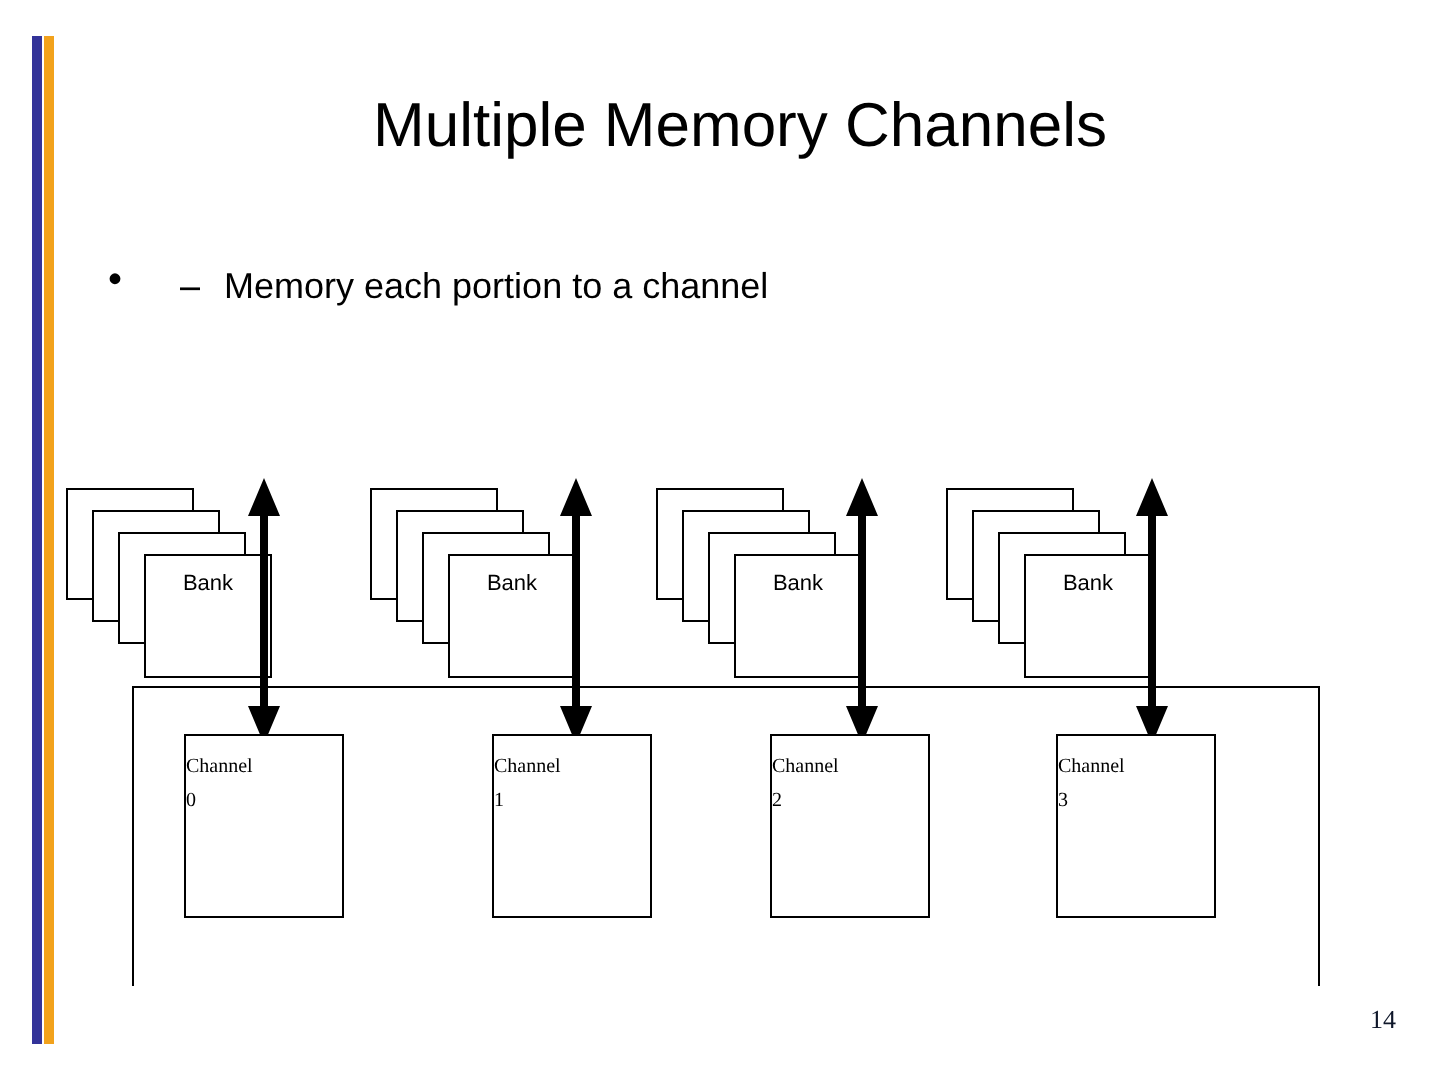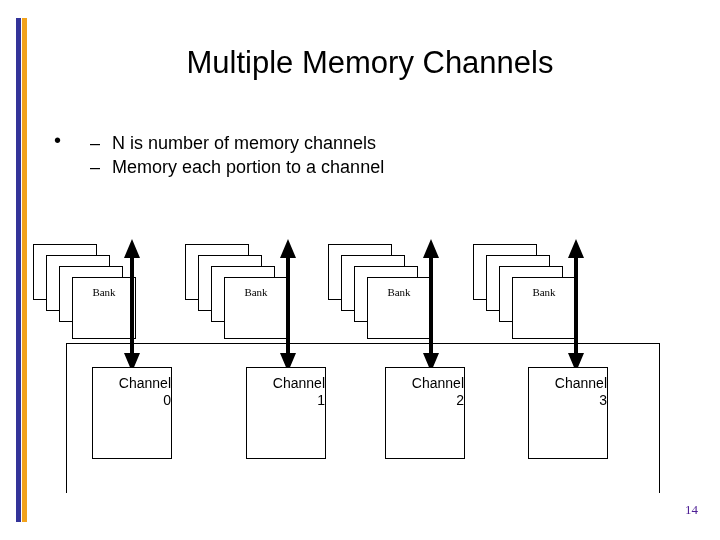--- a/index.html
+++ b/index.html
@@ -131,21 +131,21 @@
   .bank-card.c0 { left: 0px;  top: 0px;  }
   .bank-card.c1 { left: 13px; top: 11px; }
   .bank-card.c2 { left: 26px; top: 22px; }
   .bank-card.c3 { left: 39px; top: 33px; width: 64px; height: 62px; }
   .bank-label {
     position: absolute;
     left: 0;
     right: 0;
     top: 8px;
     text-align: center;
-    font-family: Liberation Serif, serif;
+    font-family: Liberation Sans, sans-serif;
     font-size: 11px;
     color: #000000;
   }
 
   
   .bus-arrow {
     position: absolute;
     width: 20px;
     height: 133px;
   }
@@ -154,57 +154,56 @@
   
   .channel-box {
     position: absolute;
     width: 80px;
     height: 92px;
     background: #ffffff;
     border: 1.4px solid #000000;
     box-sizing: border-box;
   }
   .channel-text {
-    font-family: Liberation Sans, sans-serif;
-    font-size: 14px;
+    font-family: Liberation Serif, serif;
+    font-size: 10px;
     line-height: 17px;
-    text-align: right;
+    text-align: left;
     color: #000000;
     margin-top: 7px;
   }
   .channel-text .num { display: block; }
 
   
   #page-number {
     position: absolute;
     right: 22px;
     bottom: 22px;
     font-family: "Liberation Serif", serif;
     font-size: 13px;
-    color: #4c1d95;
+    color: #0f172a;
   }
 </style>
 </head>
 <body>
 
 <div id="slide">
 
   <div class="stripe stripe-blue"></div>
   <div class="stripe stripe-orange"></div>
 
   <div id="title">Multiple Memory Channels</div>
 
   <div id="bullet-list">
     <div class="bullet-l1">
       <span class="marker">•</span>
     </div>
     <div class="sub-list">
       <div class="bullet-l2">
         <span class="marker">–</span>
-        <span>N is number of memory channels</span>
       </div>
       <div class="bullet-l2">
         <span class="marker">–</span>
         <span>Memory each portion to a channel</span>
       </div>
     </div>
   </div>
 
   <div id="diagram">
 

